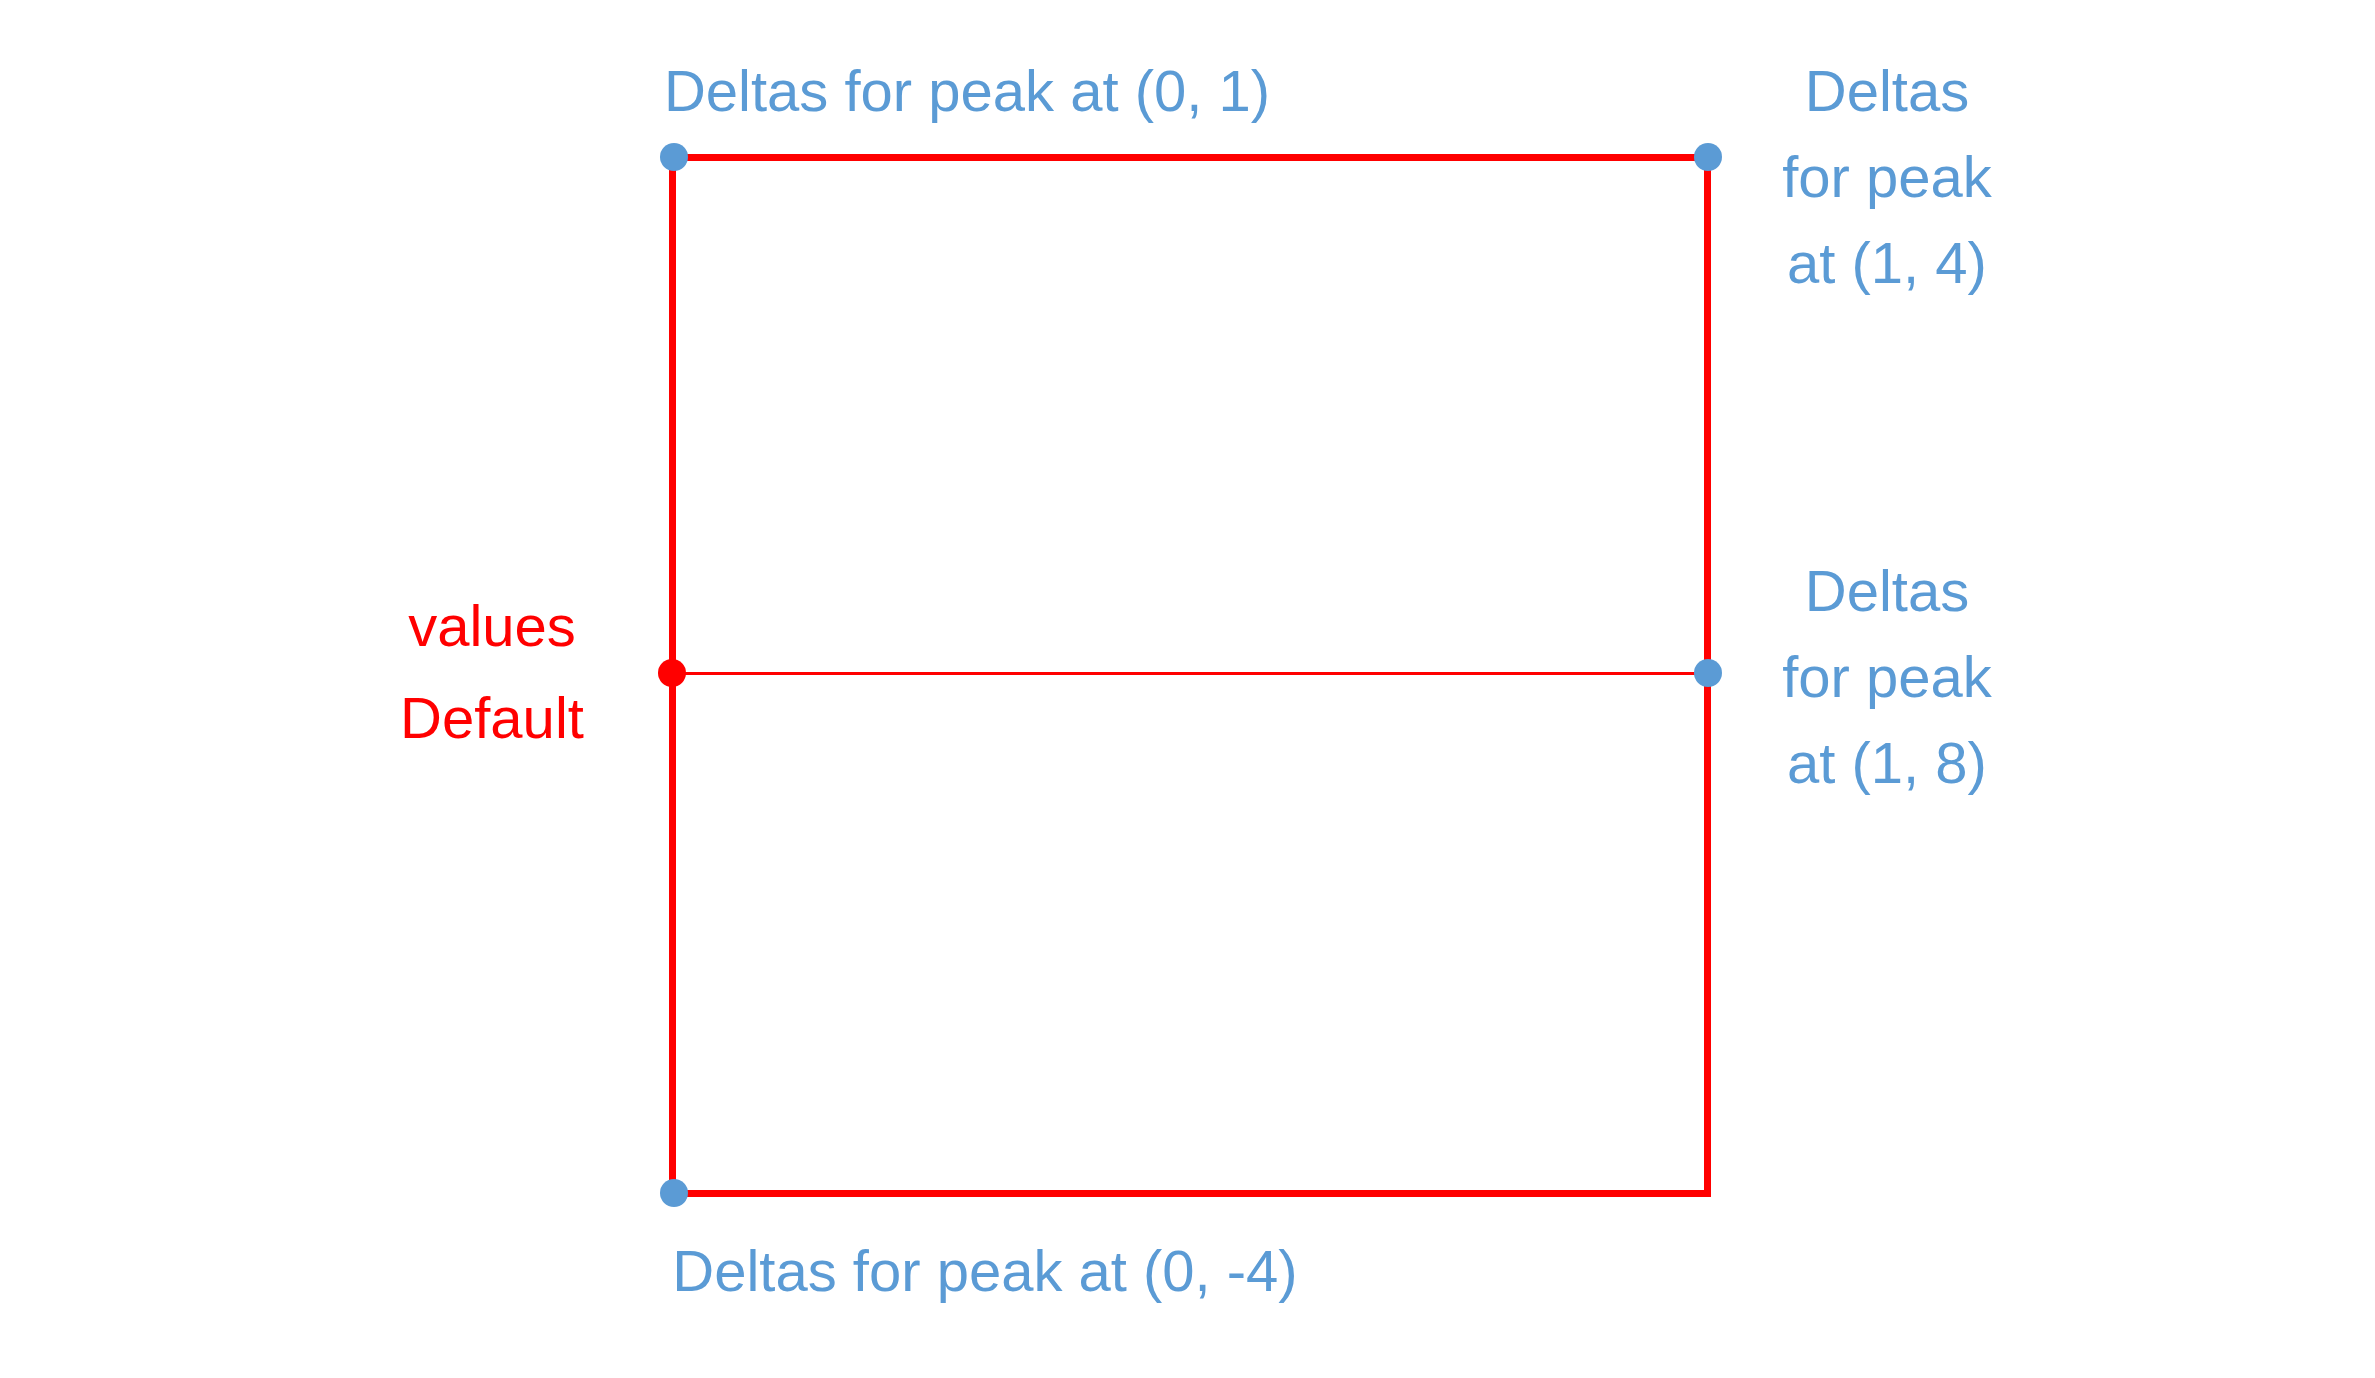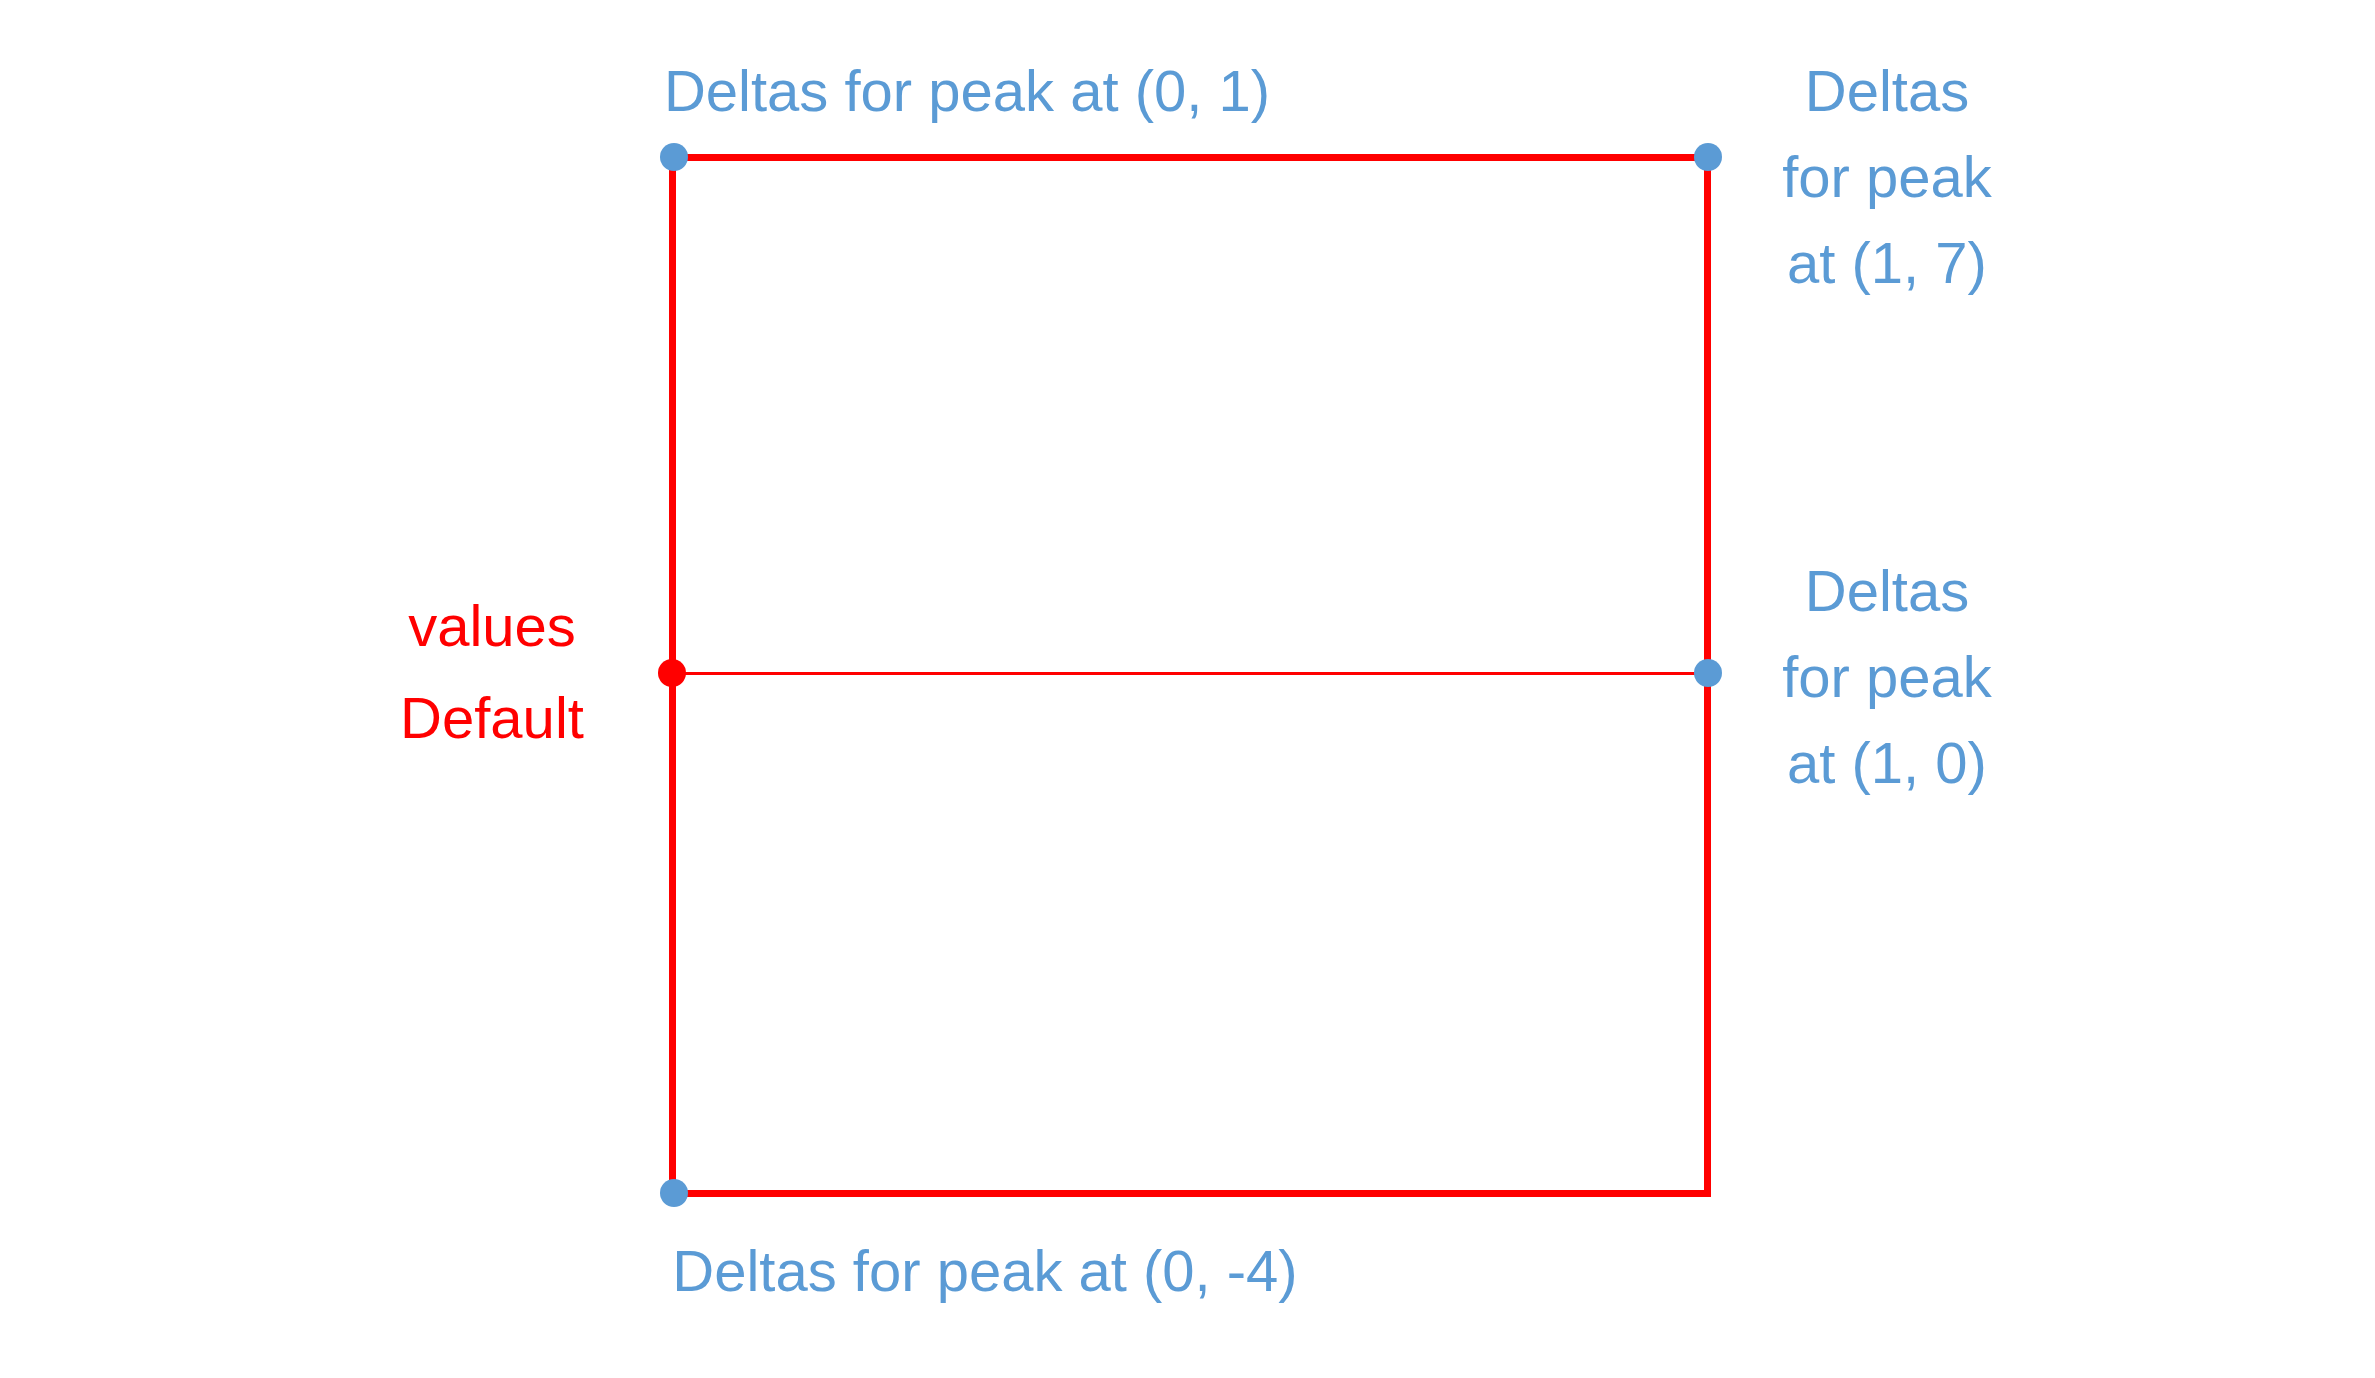--- a/index.html
+++ b/index.html
@@ -80,27 +80,27 @@
   <div class="dot dot-blue" style="left:1694px; top:143px;"></div>
   <div class="dot dot-blue" style="left:1694px; top:659px;"></div>
   <div class="dot dot-red" style="left:658px;  top:659px;"></div>
   <div class="dot dot-blue" style="left:660px;  top:1179px;"></div>
 
   <div class="label label-top">Deltas for peak at (0, 1)</div>
 
   <div class="label label-top-right">
     <span class="line">Deltas</span>
     <span class="line">for peak</span>
-    <span class="line">at (1, 7)</span>
+    <span class="line">at (1, 4)</span>
   </div>
 
   <div class="label label-right-middle">
     <span class="line">Deltas</span>
     <span class="line">for peak</span>
-    <span class="line">at (1, 0)</span>
+    <span class="line">at (1, 8)</span>
   </div>
 
   <div class="label label-red label-left-middle">
     <span class="line">values</span>
     <span class="line">Default</span>
   </div>
 
   <div class="label label-bottom">Deltas for peak at (0, -4)</div>
 
 </div>

